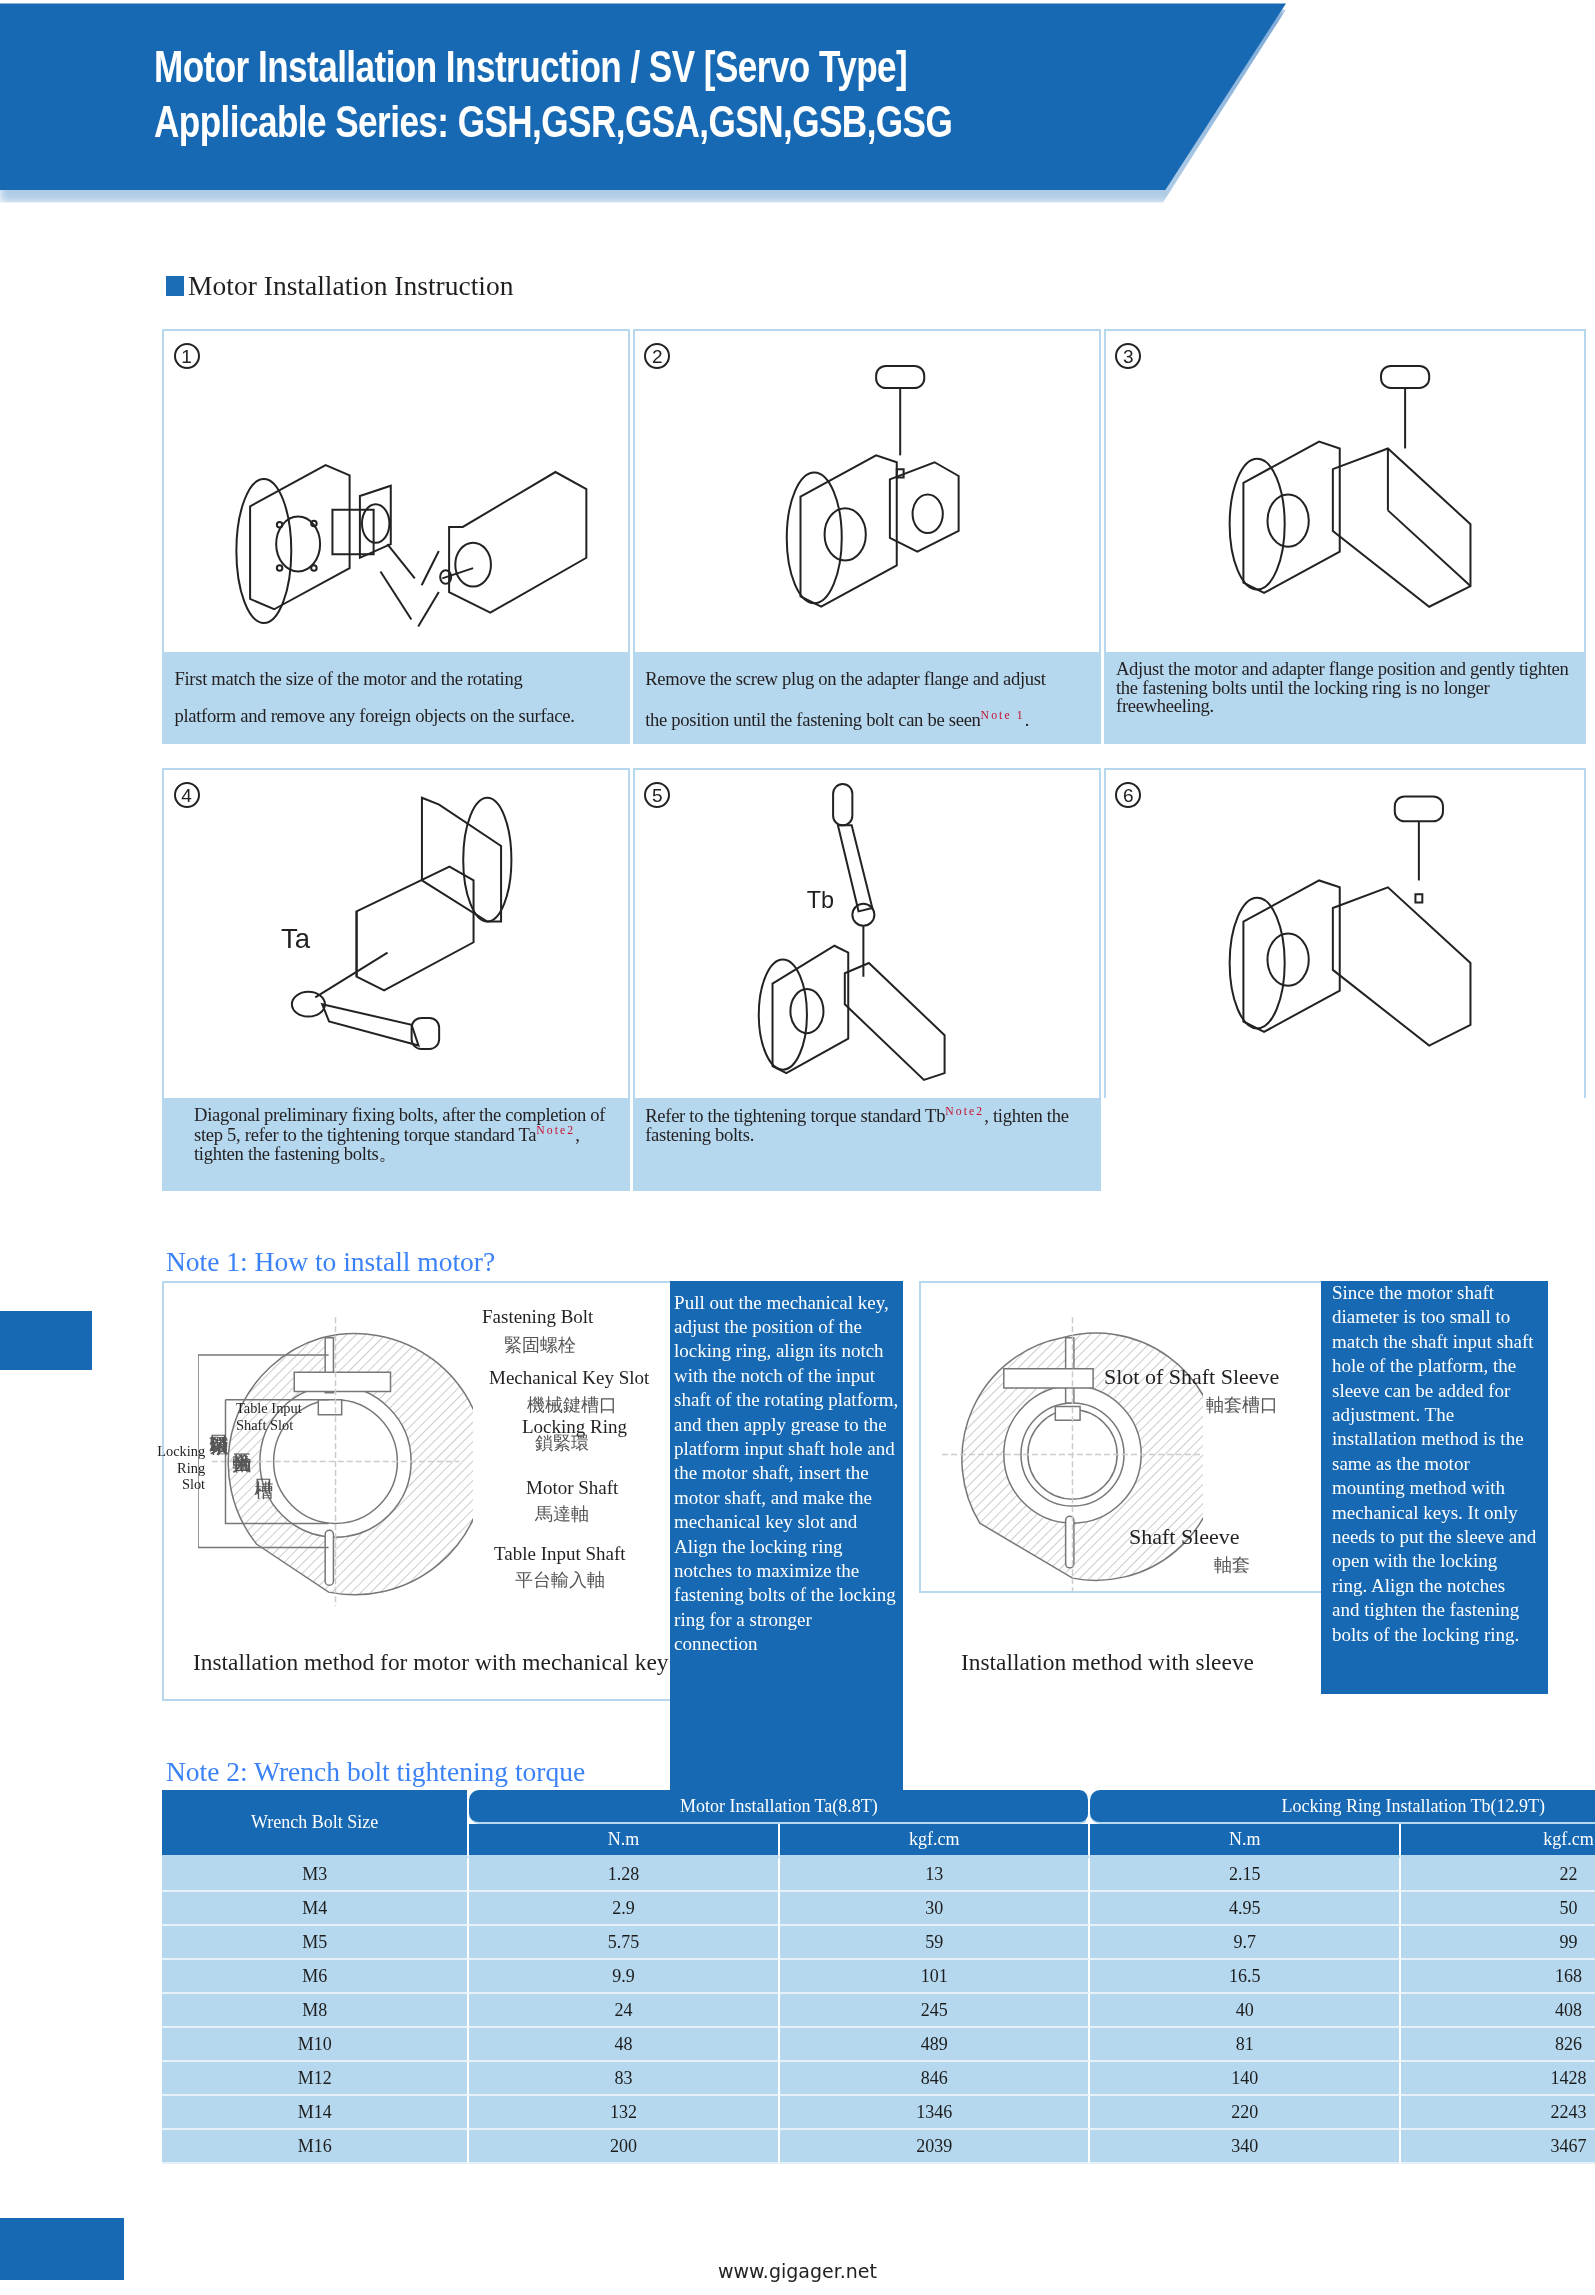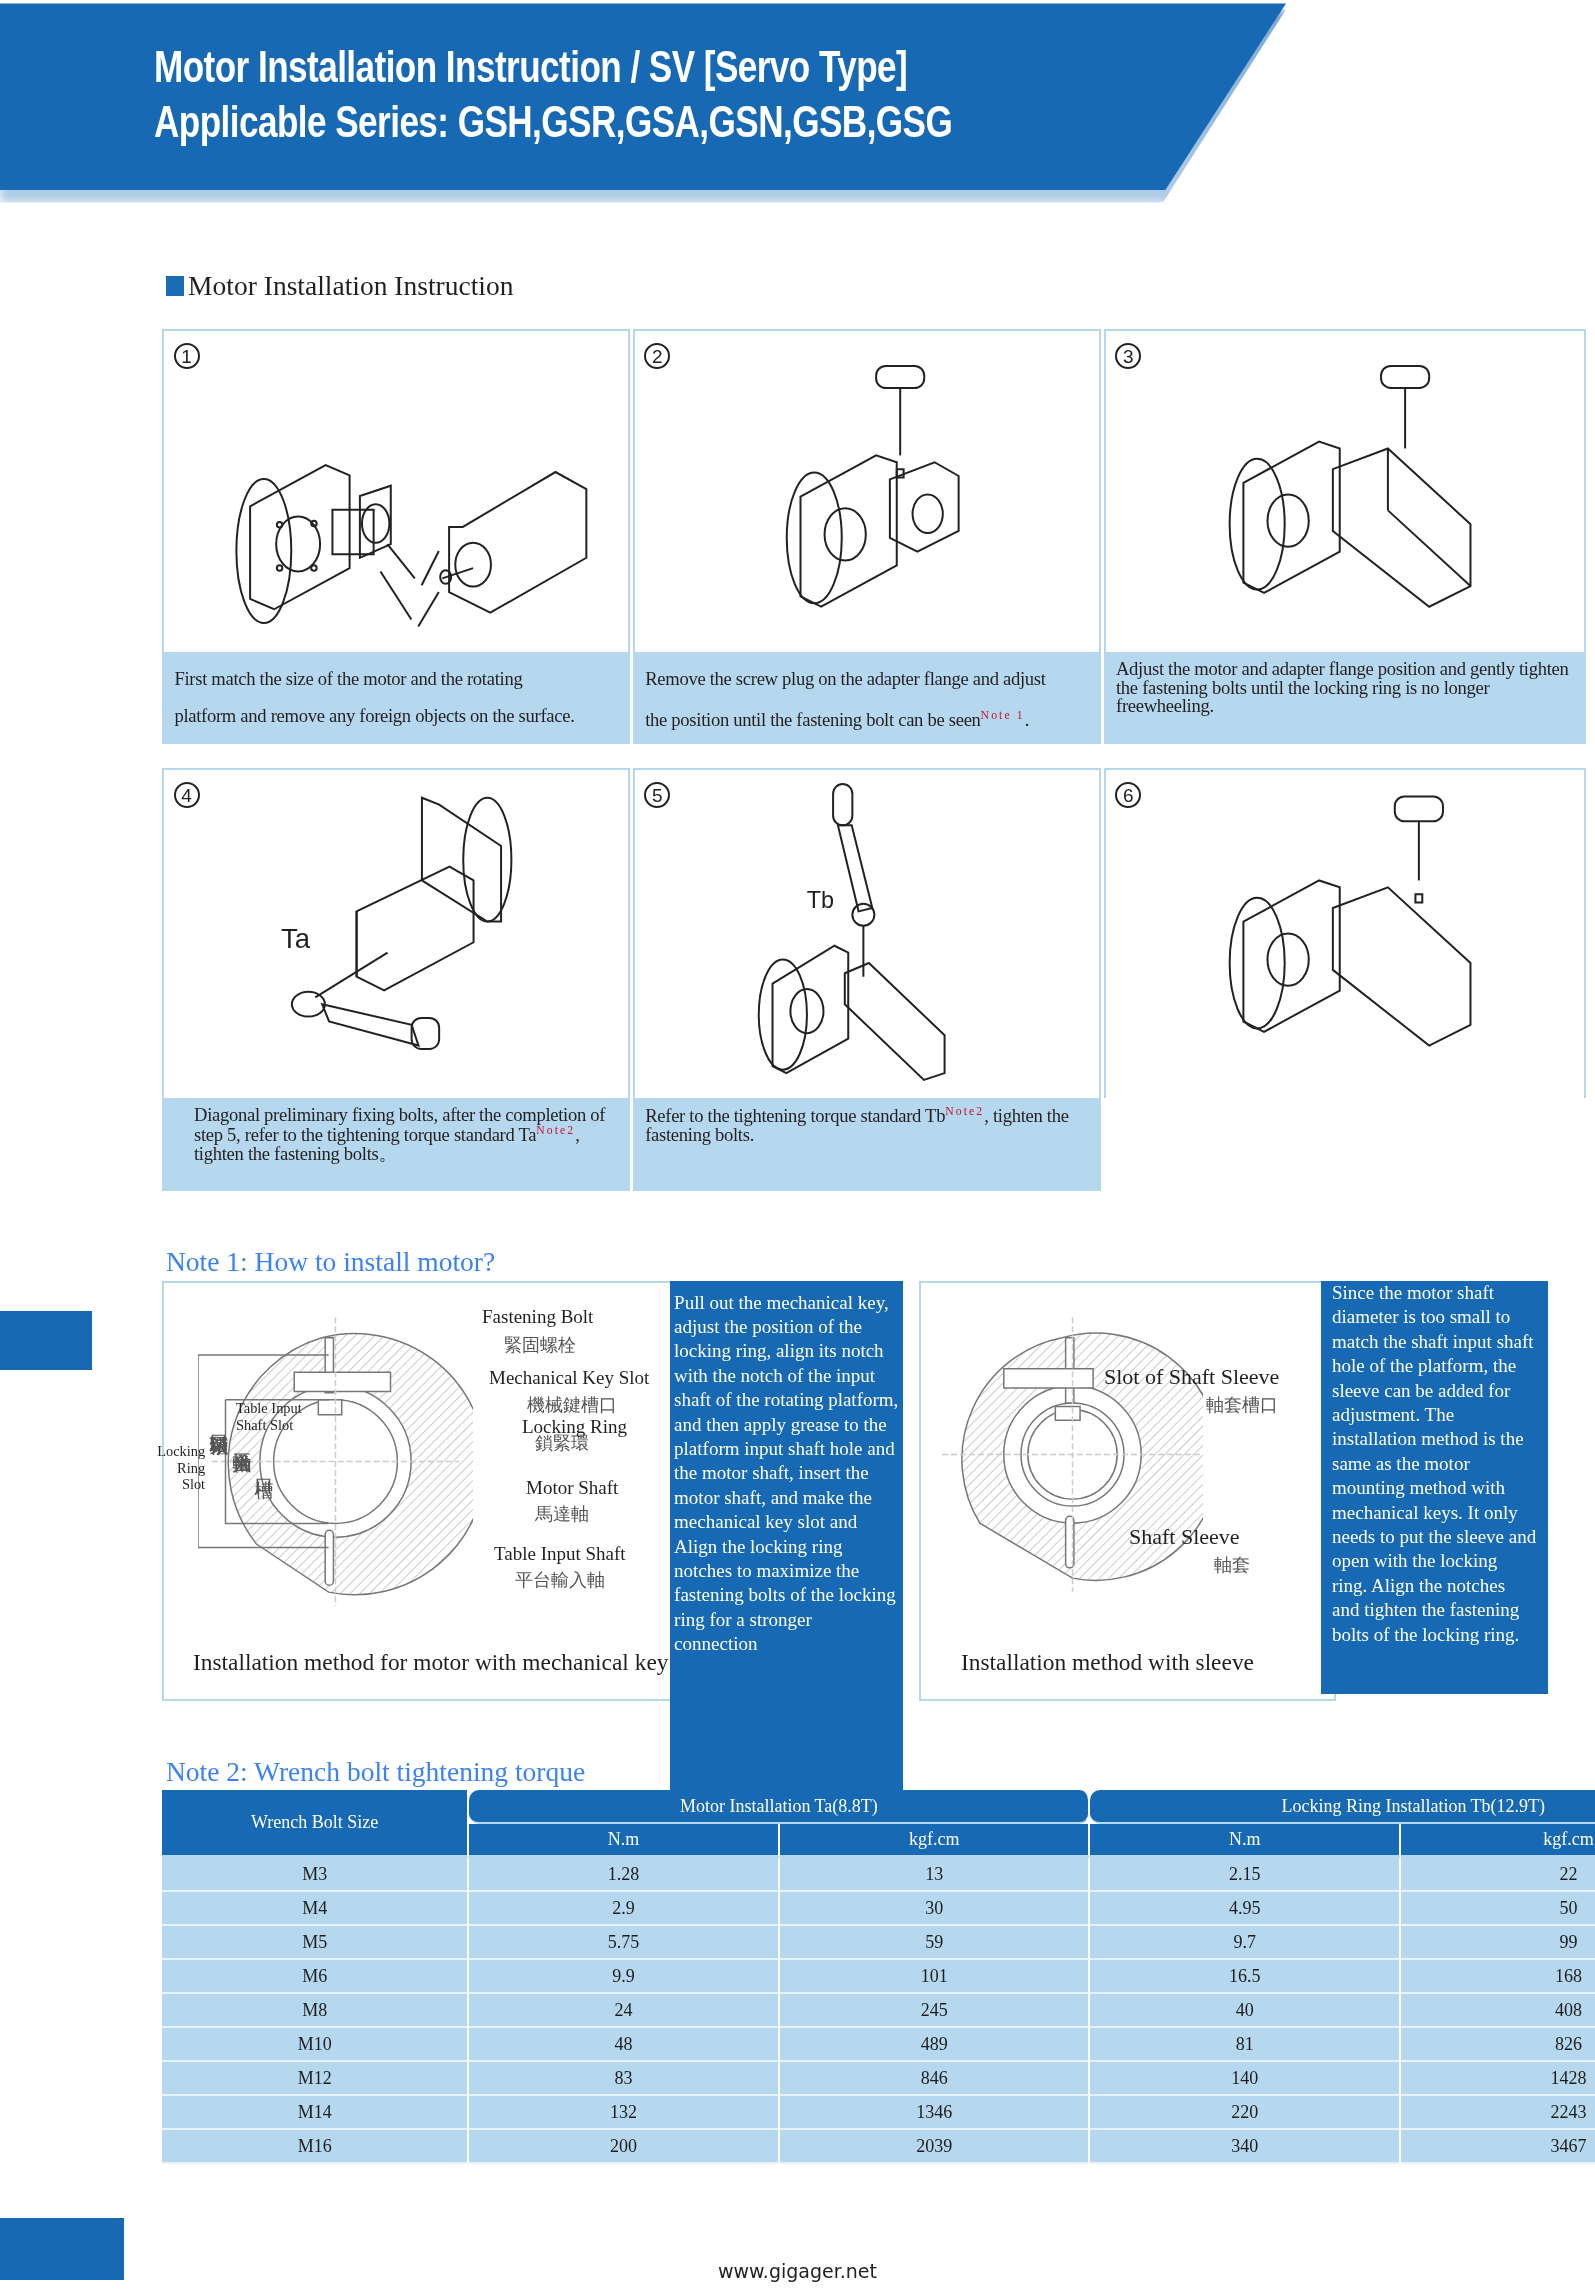--- a/index.html
+++ b/index.html
@@ -60,21 +60,21 @@
   .note-heading { position: absolute; left: 166px; font-size: 27.5px; color: #3b82f6; }
   .nh1 { top: 1246px; }
   .nh2 { top: 1756px; }
 
   .left-tab { position: absolute; left: 0; top: 1311px; width: 92px; height: 59px; background: #1769b3; }
   .bottom-tab { position: absolute; left: 0; top: 2218px; width: 124px; height: 62px; background: #1769b3; }
 
   
   .note-panel { position: absolute; border: 2.8px solid #b5d8ef; background: #fff; }
   .np1 { left: 162px; top: 1281px; width: 510px; height: 420px; }
-  .np2 { left: 919px; top: 1281px; width: 417px; height: 420px; }
+  .np2 { left: 919px; top: 1281px; width: 417px; height: 312px; }
   .note-text {
     position: absolute; background: #1769b3; color: #fff; font-size: 19px; line-height: 24.4px; padding: 9.6px 4.1px;
   }
   .nt1 { left: 670px; top: 1281px; width: 233px; height: 516px; }
   .nt2 { left: 1321px; top: 1281px; width: 227px; height: 413px; padding: 0 11px; line-height: 24.4px; }
   .diag-label { position: absolute; font-size: 19px; white-space: nowrap; }
   .diag-label.small { font-size: 14.4px; }
   .diag-cn { position: absolute; font-family: "DejaVu Sans", sans-serif; font-size: 18px; color: #555; white-space: nowrap; }
   .caption-big { position: absolute; font-size: 23.4px; white-space: nowrap; }
 

